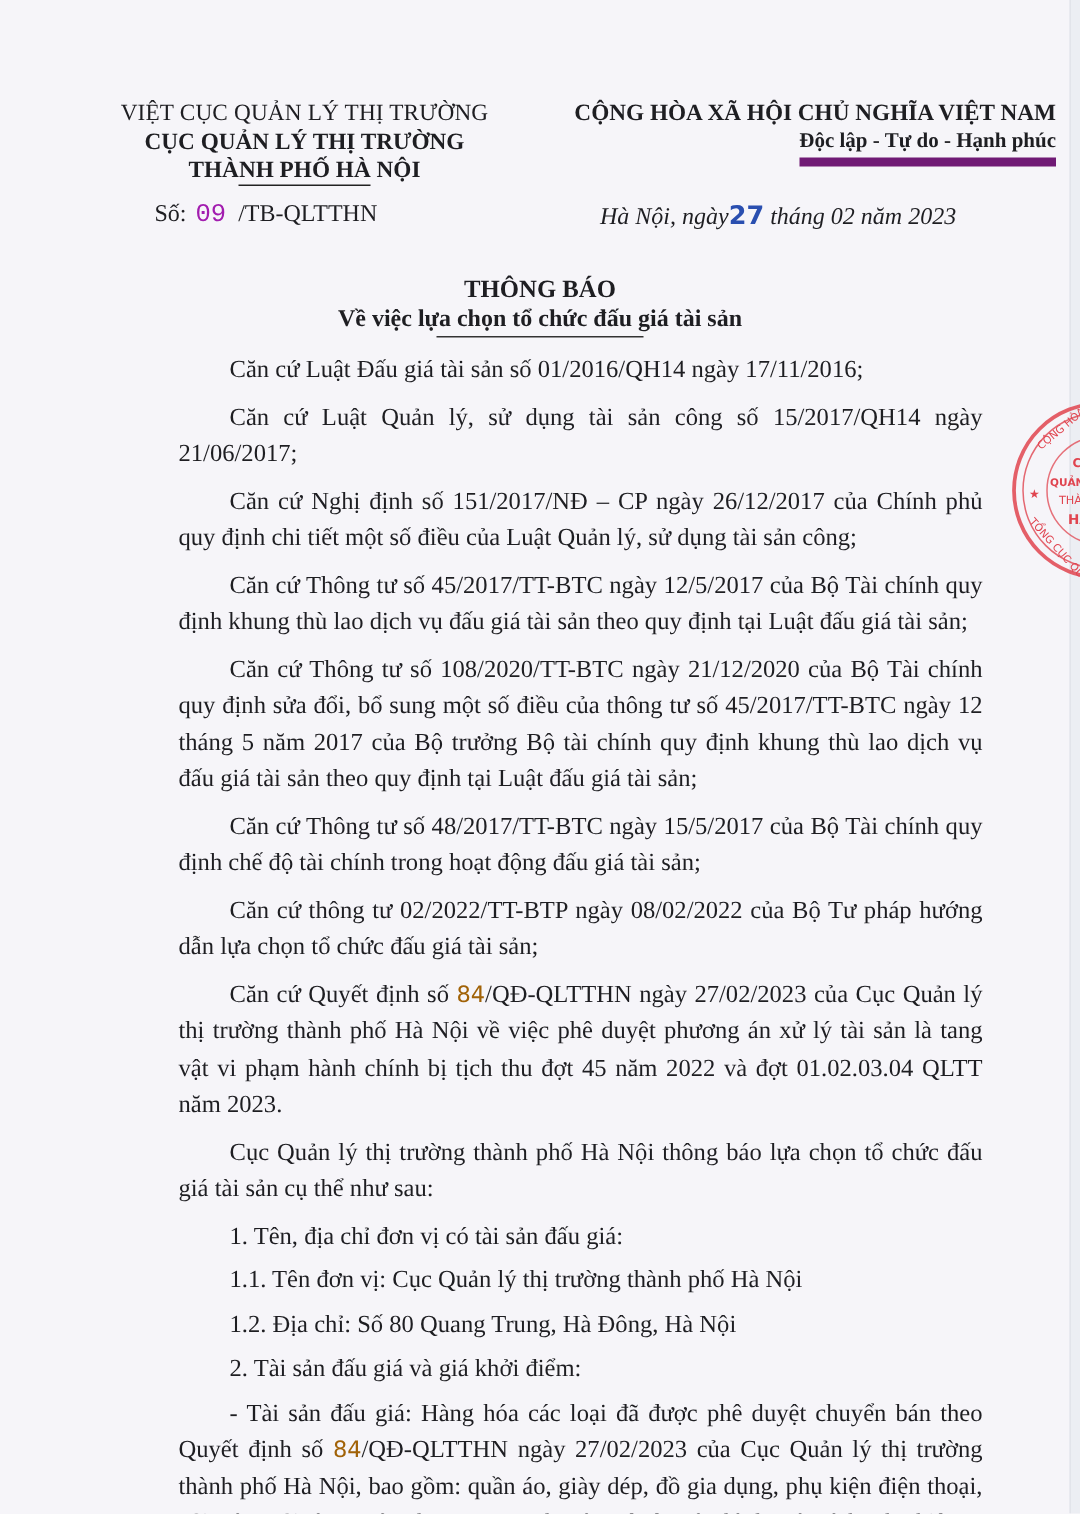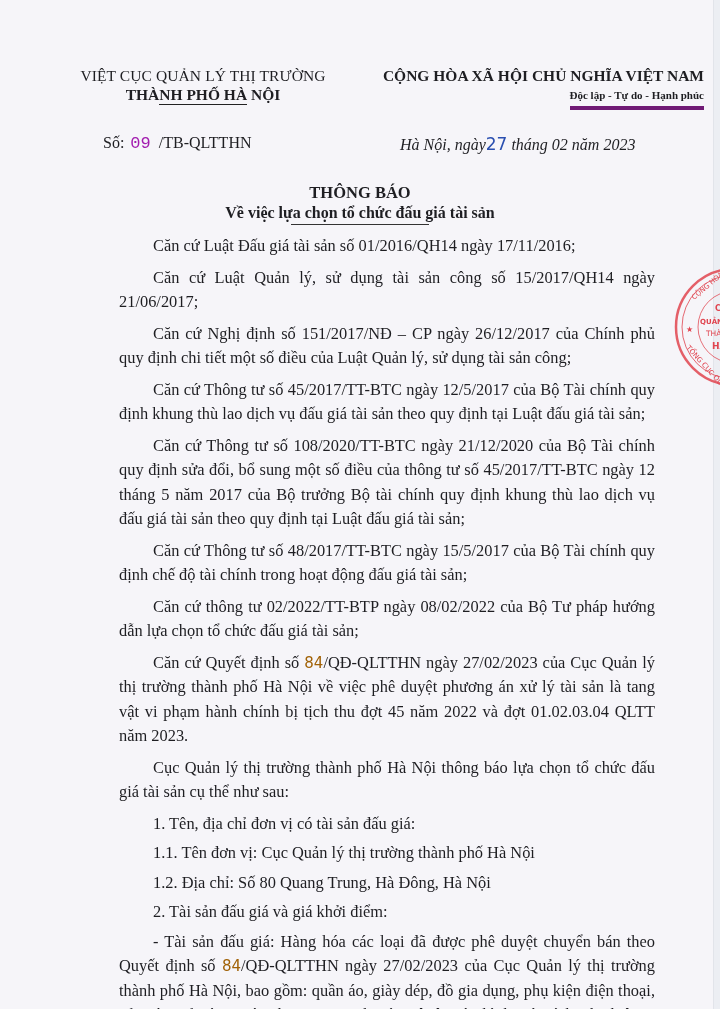--- a/index.html
+++ b/index.html
@@ -17,25 +17,25 @@
   .header-left {
     position: absolute; left: 62px; top: 66px; width: 282px; text-align: center;
   }
   .header-right {
     position: absolute; left: 340px; top: 66px; width: 364px; text-align: right;
   }
   .hl1 { font-size: 15.5px; line-height: 19px; letter-spacing: 0.1px; }
   .hl2, .hl3 { font-size: 15.5px; font-weight: bold; line-height: 19px; }
   .hl3 .ul { border-bottom: 1px solid #222; padding-bottom: 1px; }
   .hr1 { font-size: 15.5px; font-weight: bold; line-height: 19px; }
-  .hr2 { font-size: 11px; font-weight: bold; line-height: 19px; display: inline-block; border-bottom: 4px solid #701a75; padding-bottom: 1px; }
+  .hr2 { font-size: 14px; font-weight: bold; line-height: 19px; display: inline-block; border-bottom: 6px solid #701a75; padding-bottom: 1px; }
   .so-line { position: absolute; left: 103px; top: 134px; font-size: 16px; }
   .hand { color: #a21caf; font-family: Liberation Mono, monospace; font-size: 17px; padding: 0 8px 0 6px; }
   .date-line { position: absolute; left: 400px; top: 134px; font-size: 16px; font-style: italic; }
-  .hand-date { color: #2a4fb0; font-style: normal; font-family: "DejaVu Sans", sans-serif; font-size: 17px; font-weight: normal; }
+  .hand-date { color: #2a4fb0; font-style: normal; font-family: "DejaVu Sans", sans-serif; font-size: 17px; font-weight: bold; }
   .title-block { position: absolute; left: 100px; top: 183px; width: 520px; text-align: center; }
   .title { font-size: 16.5px; font-weight: bold; line-height: 20px; }
   .subtitle { font-size: 16px; font-weight: bold; line-height: 19px; display: inline-block; }
   .subtitle-rule { width: 138px; height: 1px; background: #333; margin: 2px auto 0; }
   .body {
     position: absolute; left: 103px; top: 234px; width: 552px;
     font-size: 16.4px; line-height: 24.5px; text-align: justify;
   }
   .p { margin: 0 0 7px 16px; text-indent: 34px; }
   .p.tight { margin-bottom: 5px; }
@@ -44,20 +44,21 @@
     position: absolute; left: 672px; top: 262px; width: 100px; height: 130px;
   }
 </style>
 </head>
 <body>
 
 <div class="right-edge"></div>
 
 <div class="header-left">
   <div class="hl1">VIỆT CỤC QUẢN LÝ THỊ TRƯỜNG</div>
+  <div class="hl2">CỤC QUẢN LÝ THỊ TRƯỜNG</div>
   <div class="hl3"><span>THÀ</span><span class="ul">NH PHỐ HÀ</span><span> NỘI</span></div>
 </div>
 
 <div class="header-right">
   <div class="hr1">CỘNG HÒA XÃ HỘI CHỦ NGHĨA VIỆT NAM</div>
   <div class="hr2">Độc lập - Tự do - Hạnh phúc</div>
 </div>
 
 <div class="so-line">
   <span>Số:</span><span class="hand">09</span><span>/TB-QLTTHN</span>

